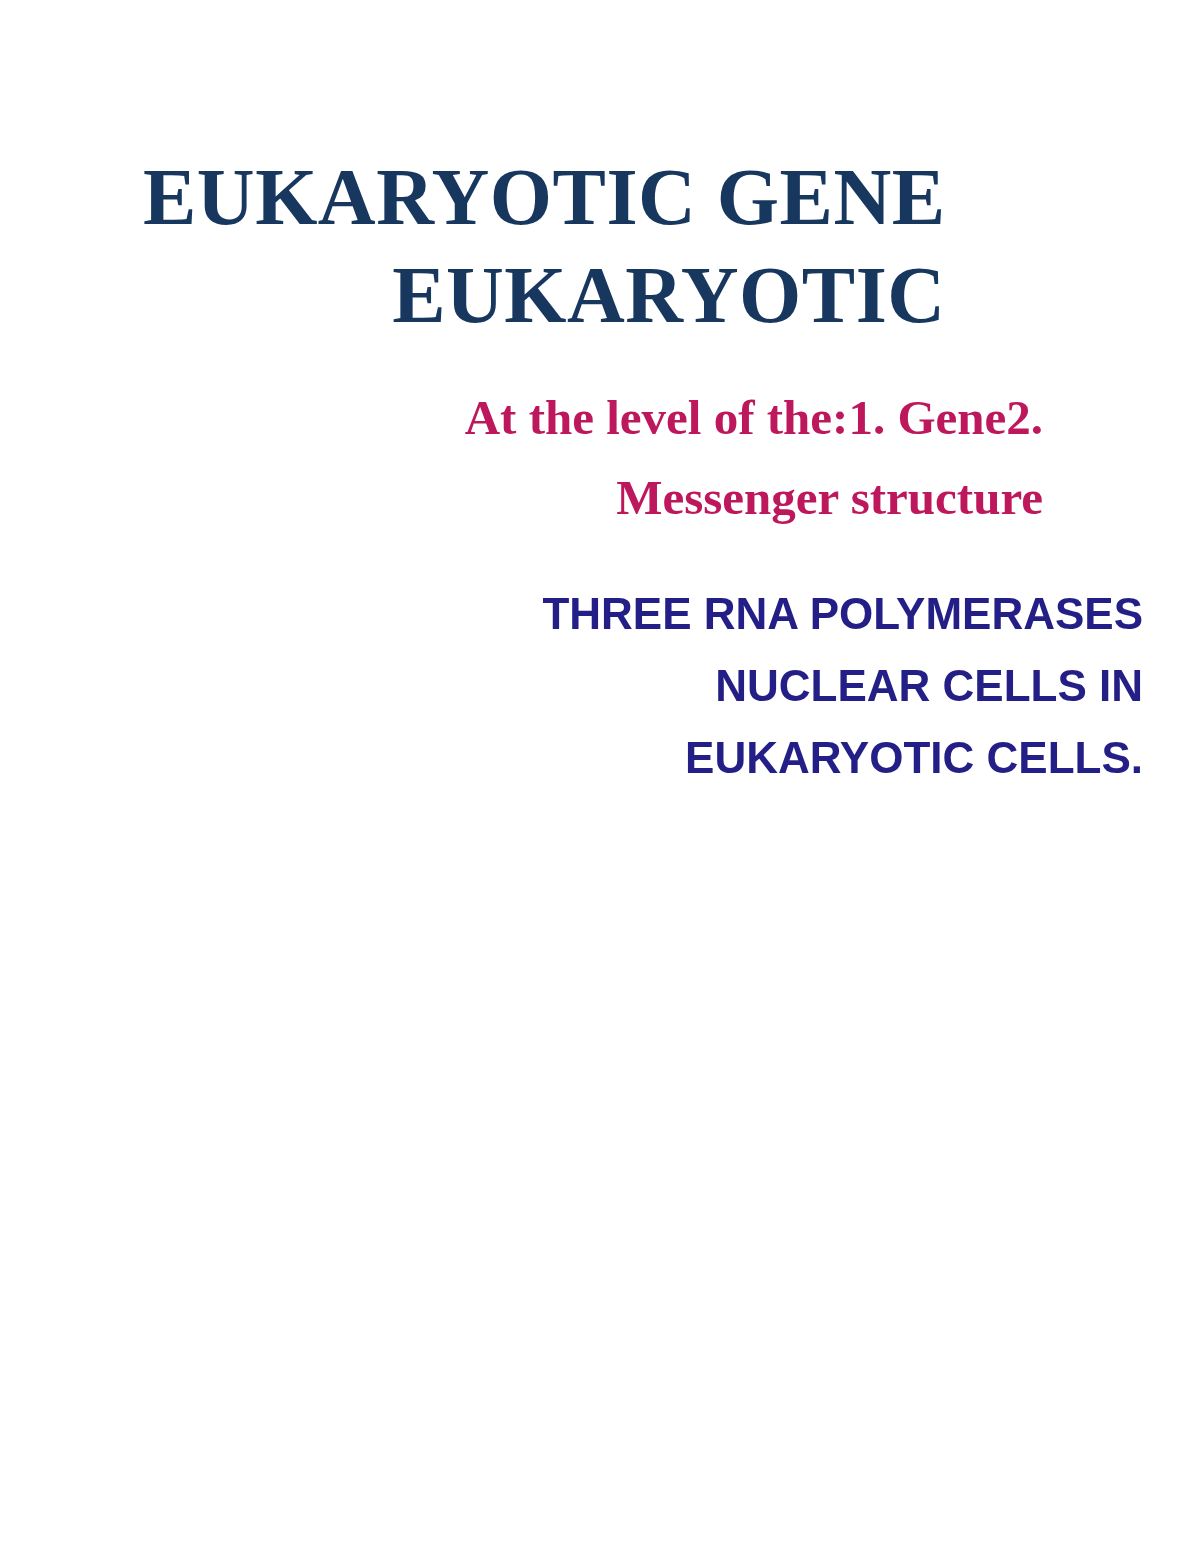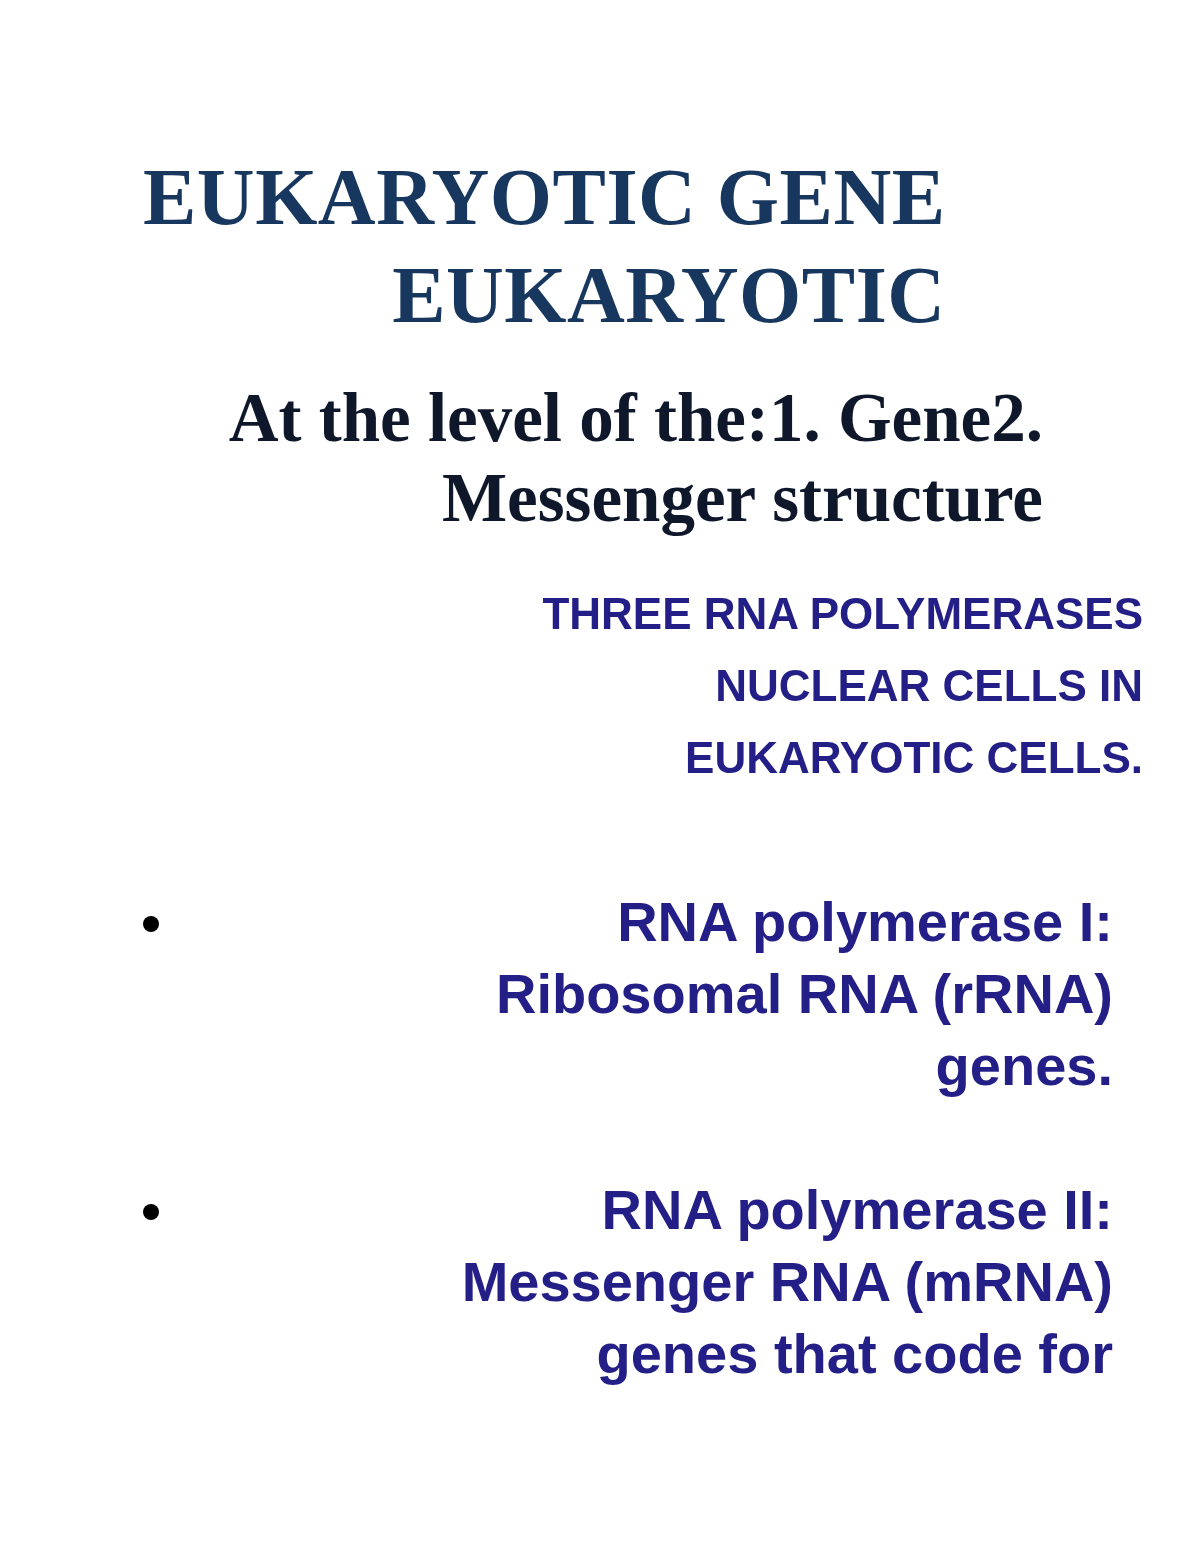--- a/index.html
+++ b/index.html
@@ -7,21 +7,21 @@
   .page { position: absolute; left: 0; top: 0; width: 1200px; height: 1553px; text-align: right; }
   .title {
     position: absolute; left: 143px; top: 148px;
     font-family: "Liberation Serif", serif; font-weight: bold;
     font-size: 80px; line-height: 98px; color: #17375e; margin: 0;
     letter-spacing: 0.5px;
   }
   .subtitle {
     position: absolute; left: 143px; top: 378px;
     font-family: "Liberation Serif", serif; font-weight: bold;
-    font-size: 69px; line-height: 80px; color: #0f172a; margin: 0;
+    font-size: 49px; line-height: 80px; color: #be185d; margin: 0;
     width: 900px;
   }
   .heading2 {
     position: absolute; left: 143px; top: 578px;
     font-family: "Liberation Sans", sans-serif; font-weight: bold;
     font-size: 44px; line-height: 72px; color: #231f87; margin: 0;
     width: 1000px;
   }
   .bullets { position: absolute; left: 143px; top: 886px; margin: 0; padding: 0; list-style: none; }
   .bullet {
@@ -50,27 +50,13 @@
     <span class="line">At the level of the:1. Gene2.</span>
     <span class="line">Messenger structure</span>
   </h2>
 
   <h3 class="heading2">
     <span class="line">THREE RNA POLYMERASES</span>
     <span class="line">NUCLEAR CELLS IN</span>
     <span class="line">EUKARYOTIC CELLS.</span>
   </h3>
 
-  <ul class="bullets">
-    <li class="bullet">
-      <span class="bullet-dot"></span>
-      <span class="line">RNA polymerase I:</span>
-      <span class="line">Ribosomal RNA (rRNA)</span>
-      <span class="line">genes.</span>
-    </li>
-    <li class="bullet">
-      <span class="bullet-dot"></span>
-      <span class="line">RNA polymerase II:</span>
-      <span class="line">Messenger RNA (mRNA)</span>
-      <span class="line">genes that code for</span>
-    </li>
-  </ul>
 </div>
 
 </body></html>

